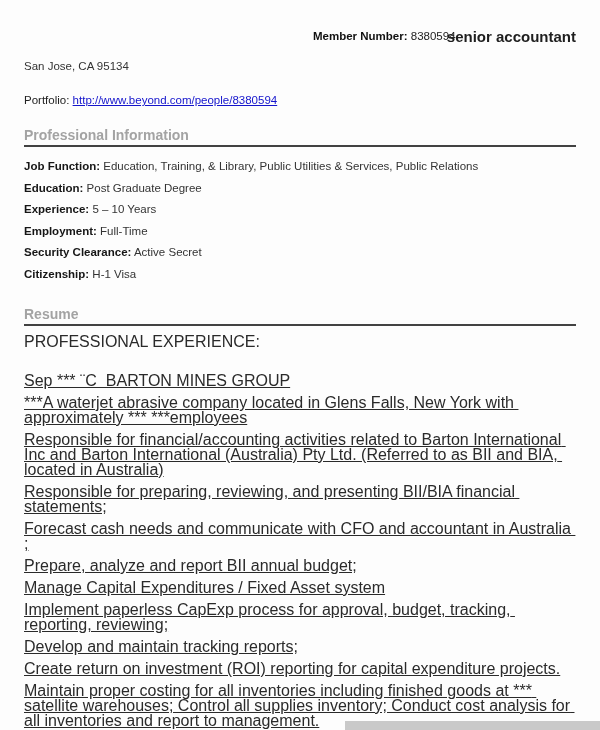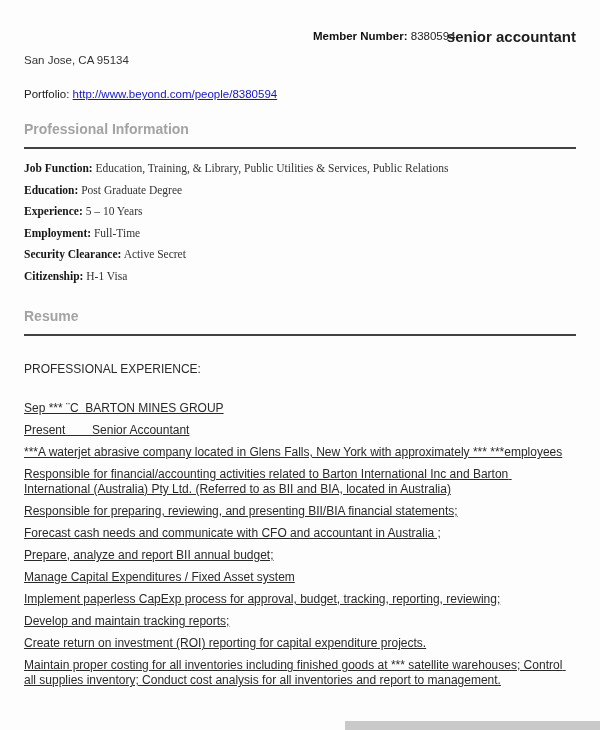--- a/index.html
+++ b/index.html
@@ -9,41 +9,41 @@
     height: 730px;
     background: #fdfdfd;
     font-family: "Liberation Sans", sans-serif;
     color: #1e1e1e;
     position: relative;
     overflow: hidden;
   }
   .page { position: relative; padding: 28px 24px 0 24px; }
 
   .title { font-size: 15px; font-weight: bold; text-align: right; }
-  .location { font-size: 11.5px; margin-top: 9px; color: #333; }
+  .location { font-size: 11.5px; margin-top: 15px; color: #333; }
   .member { position: absolute; left: 313px; top: 30px; font-size: 11.5px; color: #222; text-align: right; }
   .bold { font-weight: bold; color: #111; }
 
   .portfolio { margin-top: 22px; font-size: 11.5px; color: #222; }
   .portfolio a { color: #1414cc; text-decoration: underline; cursor: pointer; margin-top: 18px; }
 
   .section-header {
     margin-top: 21px;
     font-size: 14px;
     font-weight: bold;
     color: #a3a3a3;
-    padding-bottom: 10px;
+    padding-bottom: 2px;
     border-bottom: 2px solid #424242;
   }
 
-  .fields { margin-top: 9px; font-family: Liberation Serif, serif; }
+  .fields { margin-top: 9px; }
   .field-row { font-size: 11.5px; line-height: 21.5px; color: #333; }
   .field-label { font-weight: bold; color: #161616; }
 
-  .resume-body { margin-top: 26px; font-size: 12px; color: #2a2a2a; }
+  .resume-body { margin-top: 8px; font-size: 16px; color: #2a2a2a; }
   .resume-heading { line-height: 15px; margin-bottom: 24px; }
   .resume-line { line-height: 15px; margin-bottom: 7px; white-space: pre-wrap; text-decoration: underline; }
 
   .footer-bar {
     position: absolute;
     left: 345px;
     bottom: 0;
     width: 255px;
     height: 9px;
     background: #c9c9c9;
@@ -82,21 +82,20 @@
     </div>
 
   <div class="section-header">
     <span>Resume</span>
   </div>
 
   <div class="resume-body">
     <div class="resume-heading">PROFESSIONAL EXPERIENCE:</div>
     <div id="resume-lines">
         <div class="resume-line">Sep *** ¨C  BARTON MINES GROUP</div>
-        <div class="resume-line">Present        Senior Accountant</div>
         <div class="resume-line">***A waterjet abrasive company located in Glens Falls, New York with approximately *** ***employees</div>
         <div class="resume-line">Responsible for financial/accounting activities related to Barton International Inc and Barton International (Australia) Pty Ltd. (Referred to as BII and BIA, located in Australia)</div>
         <div class="resume-line">Responsible for preparing, reviewing, and presenting BII/BIA financial statements;</div>
         <div class="resume-line">Forecast cash needs and communicate with CFO and accountant in Australia ;</div>
         <div class="resume-line">Prepare, analyze and report BII annual budget;</div>
         <div class="resume-line">Manage Capital Expenditures / Fixed Asset system</div>
         <div class="resume-line">Implement paperless CapExp process for approval, budget, tracking, reporting, reviewing;</div>
         <div class="resume-line">Develop and maintain tracking reports;</div>
         <div class="resume-line">Create return on investment (ROI) reporting for capital expenditure projects.</div>
         <div class="resume-line">Maintain proper costing for all inventories including finished goods at *** satellite warehouses; Control all supplies inventory; Conduct cost analysis for all inventories and report to management.</div>

